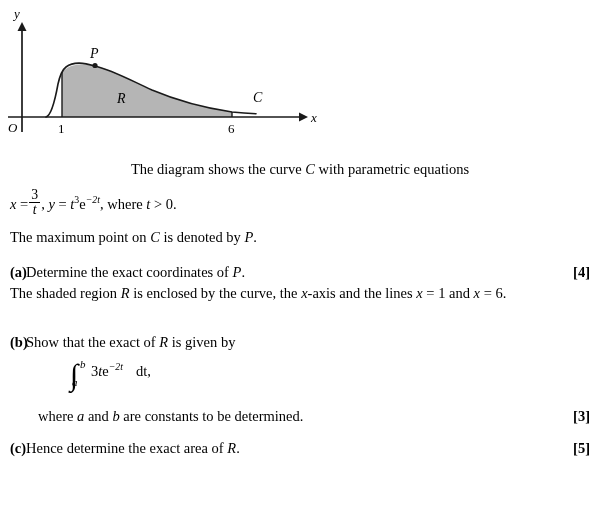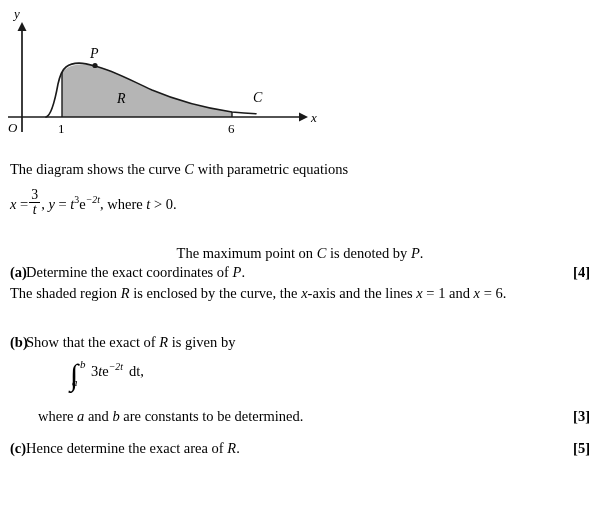--- a/index.html
+++ b/index.html
@@ -185,52 +185,52 @@
       <text class="axis-label" x="311" y="122">x</text>
       <text class="tick-label" x="8" y="132" font-style="italic">O</text>
       <text class="tick-label" x="58" y="133">1</text>
       <text class="tick-label" x="228" y="133">6</text>
       <text class="curve-label" x="90" y="58">P</text>
       <text class="curve-label" x="117" y="103">R</text>
       <text class="curve-label" x="253" y="102">C</text>
     </svg>
   </div>
 
-  <div class="text-block full-width" style="top:160px;">
+  <div class="text-block full-width" style="top:160px;text-align:center;">
     <span>The diagram shows the curve </span><i>C</i><span> with parametric equations</span>
   </div>
 
   <div class="text-block full-width" style="top:188px;">
     <i>x</i>
     <span>=</span><span class="frac"><span class="num">3</span><span class="den">t</span></span><span>, </span><i>y</i>
     <span>=</span>
     <i>t</i><sup class="exp">3</sup><span class="up">e</span><sup class="exp it">−2t</sup><span>, where </span><i>t</i><span> &gt; 0.</span>
   </div>
 
-  <div class="text-block full-width" style="top:244px;text-align:center;">
+  <div class="text-block full-width" style="top:228px;">
     <span>The maximum point on </span><i>C</i><span> is denoted by </span><i>P</i><span>.</span>
   </div>
 
   <div class="q" style="top:264px;">
     <span class="q-label">(a)</span>
     <span class="q-body"><span>Determine the exact coordinates of </span><i>P</i><span>.</span></span>
     <span class="marks">[4]</span>
   </div>
 
   <div class="text-block full-width" style="top:284px;">
     <span>The shaded region </span><i>R</i><span> is enclosed by the curve, the </span><i>x</i><span>-axis and the lines </span><i>x</i><span> = 1 and </span><i>x</i><span> = 6.</span>
   </div>
 
   <div class="q" style="top:334px;">
     <span class="q-label">(b)</span>
     <span class="q-body"><span>Show that the exact of </span><i>R</i><span> is given by</span></span>
   </div>
 
   <div class="q" style="top:362px;">
-    <span class="indent" style="margin-left:60px;"><span class="intexpr"><span class="intsign"><span>∫</span><span class="lim-top">b</span><span class="lim-bot">a</span></span><span class="integrand"><span>3</span><i>t</i><span class="up">e</span><sup class="exp it">−2t</sup><span class="up" style="margin-left:6px;font-style:normal;">dt</span><span>,</span></span></span></span>
+    <span class="indent" style="margin-left:60px;"><span class="intexpr"><span class="intsign"><span>∫</span><span class="lim-top">b</span><span class="lim-bot">a</span></span><span class="integrand"><span>3</span><i>t</i><span class="up">e</span><sup class="exp it">−2t</sup><span class="up" style="margin-left:13px;font-style:normal;">dt</span><span>,</span></span></span></span>
   </div>
 
   <div class="q" style="top:408px;">
     <span class="indent"><span>where </span><i>a</i><span> and </span><i>b</i><span> are constants to be determined.</span></span>
     <span class="marks">[3]</span>
   </div>
 
   <div class="q" style="top:440px;">
     <span class="q-label">(c)</span>
     <span class="q-body"><span>Hence determine the exact area of </span><i>R</i><span>.</span></span>

